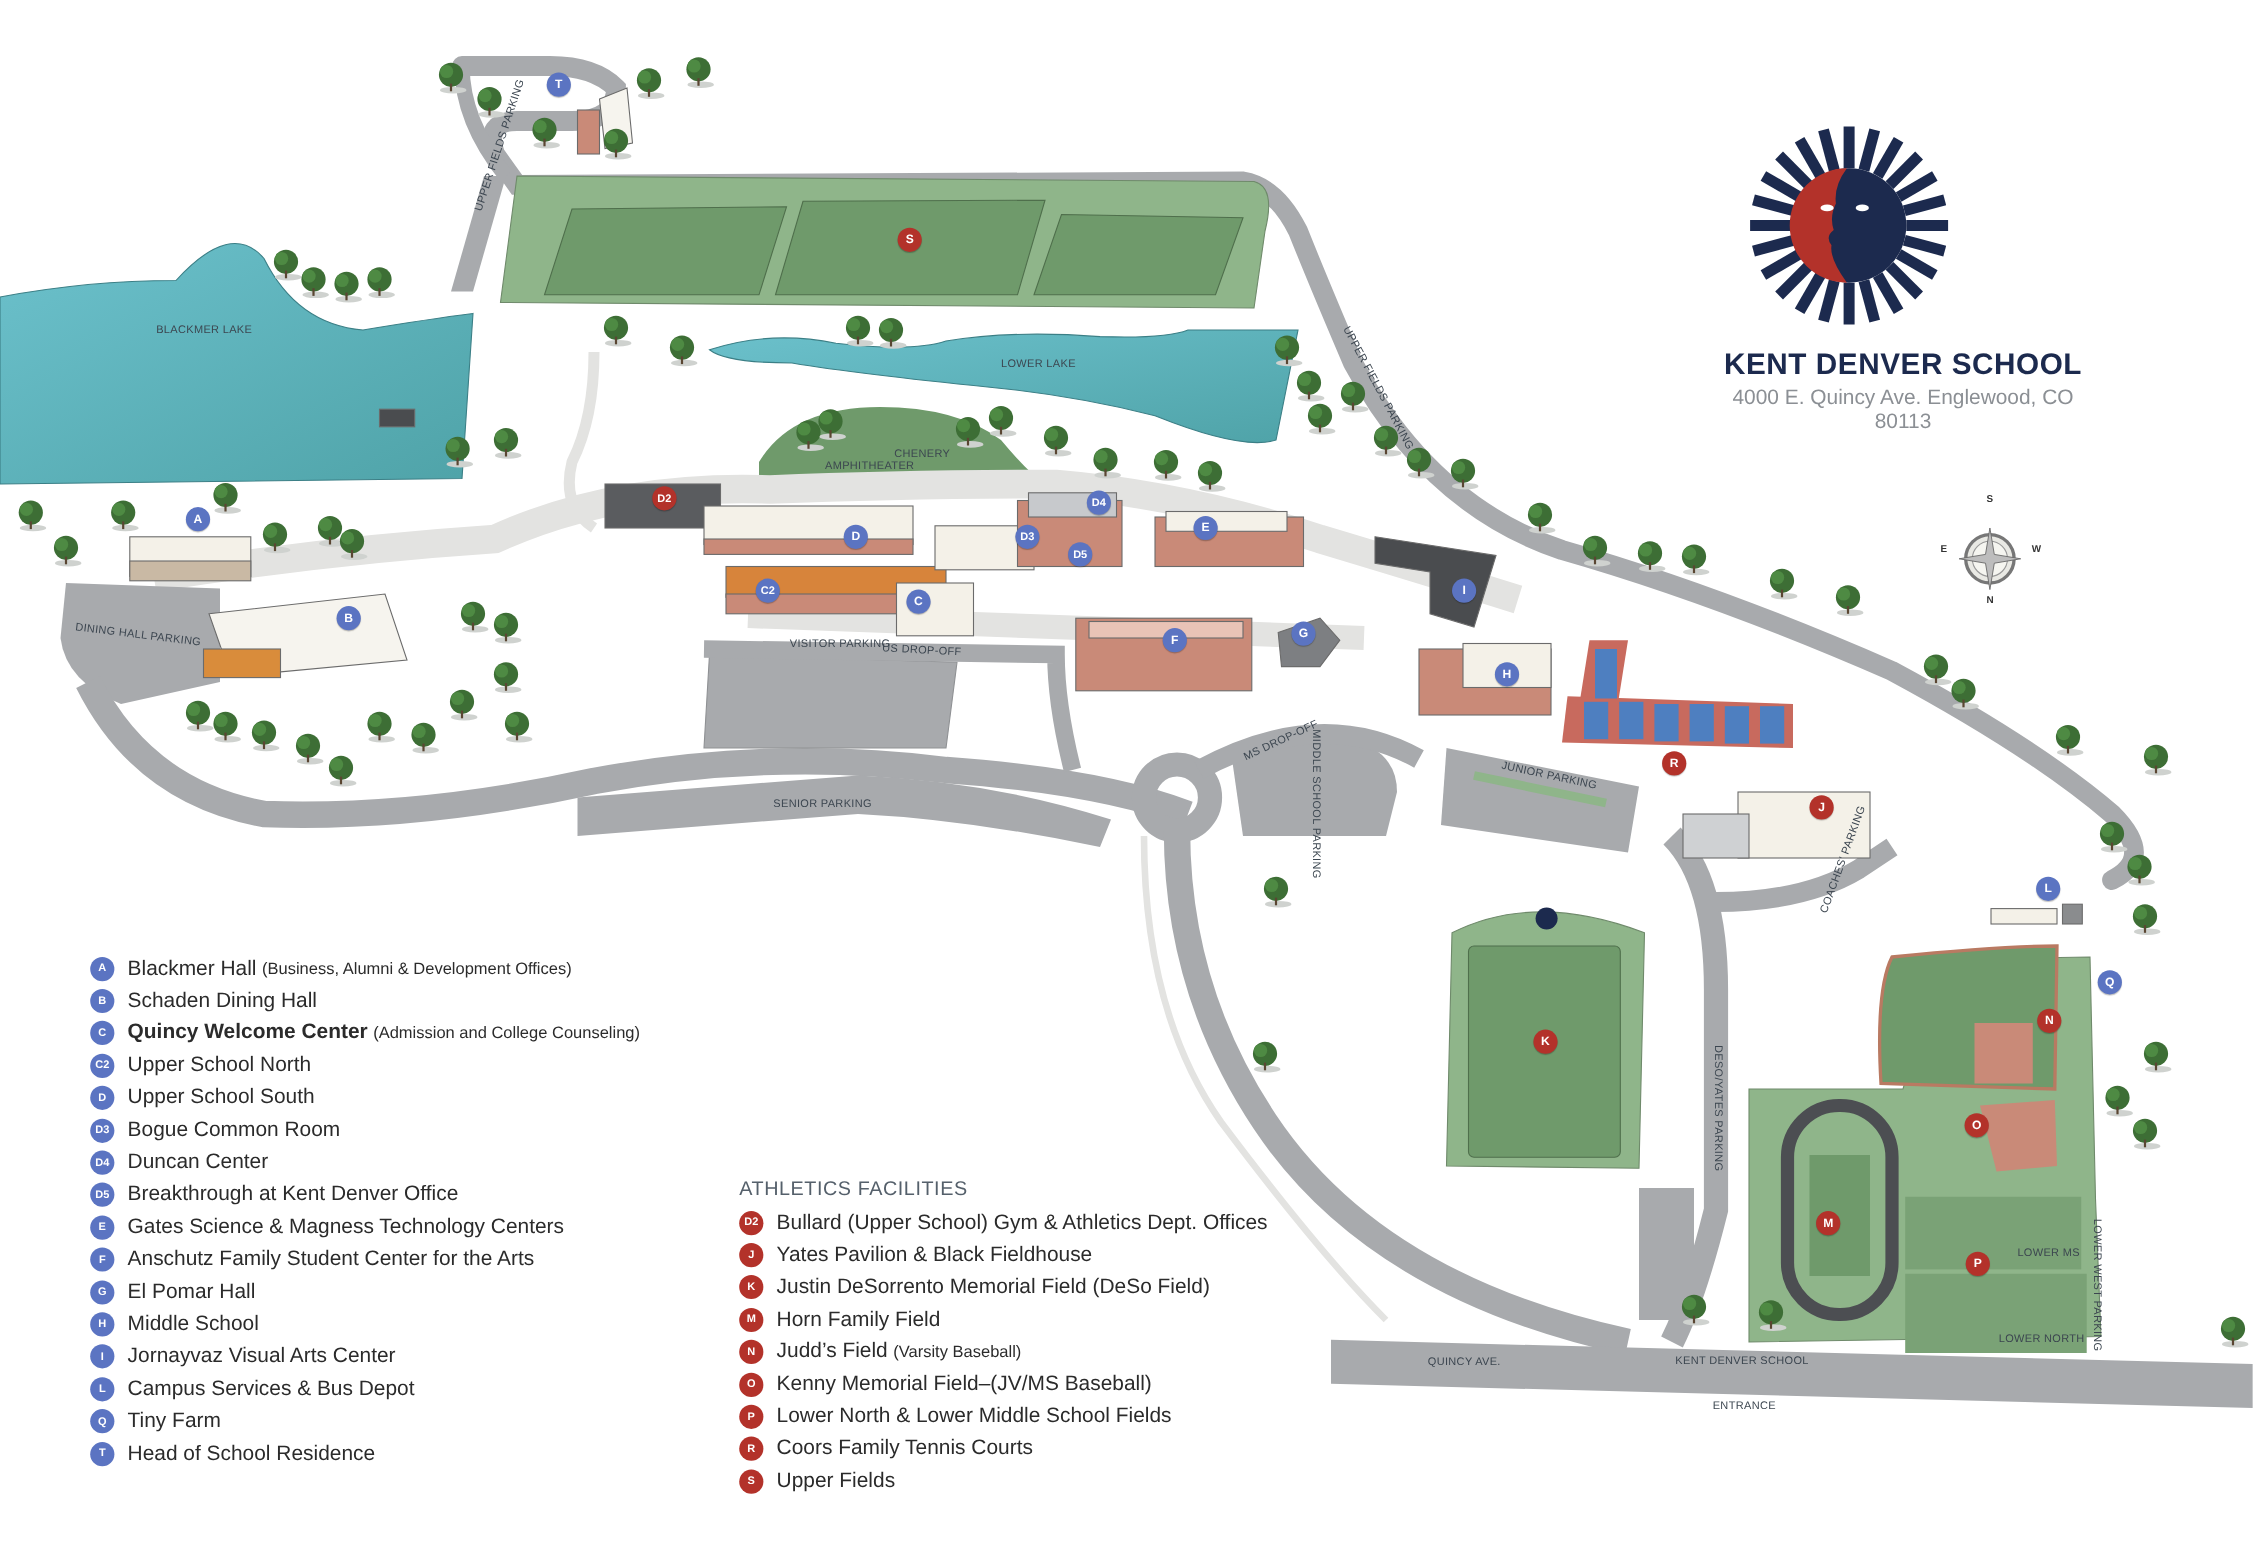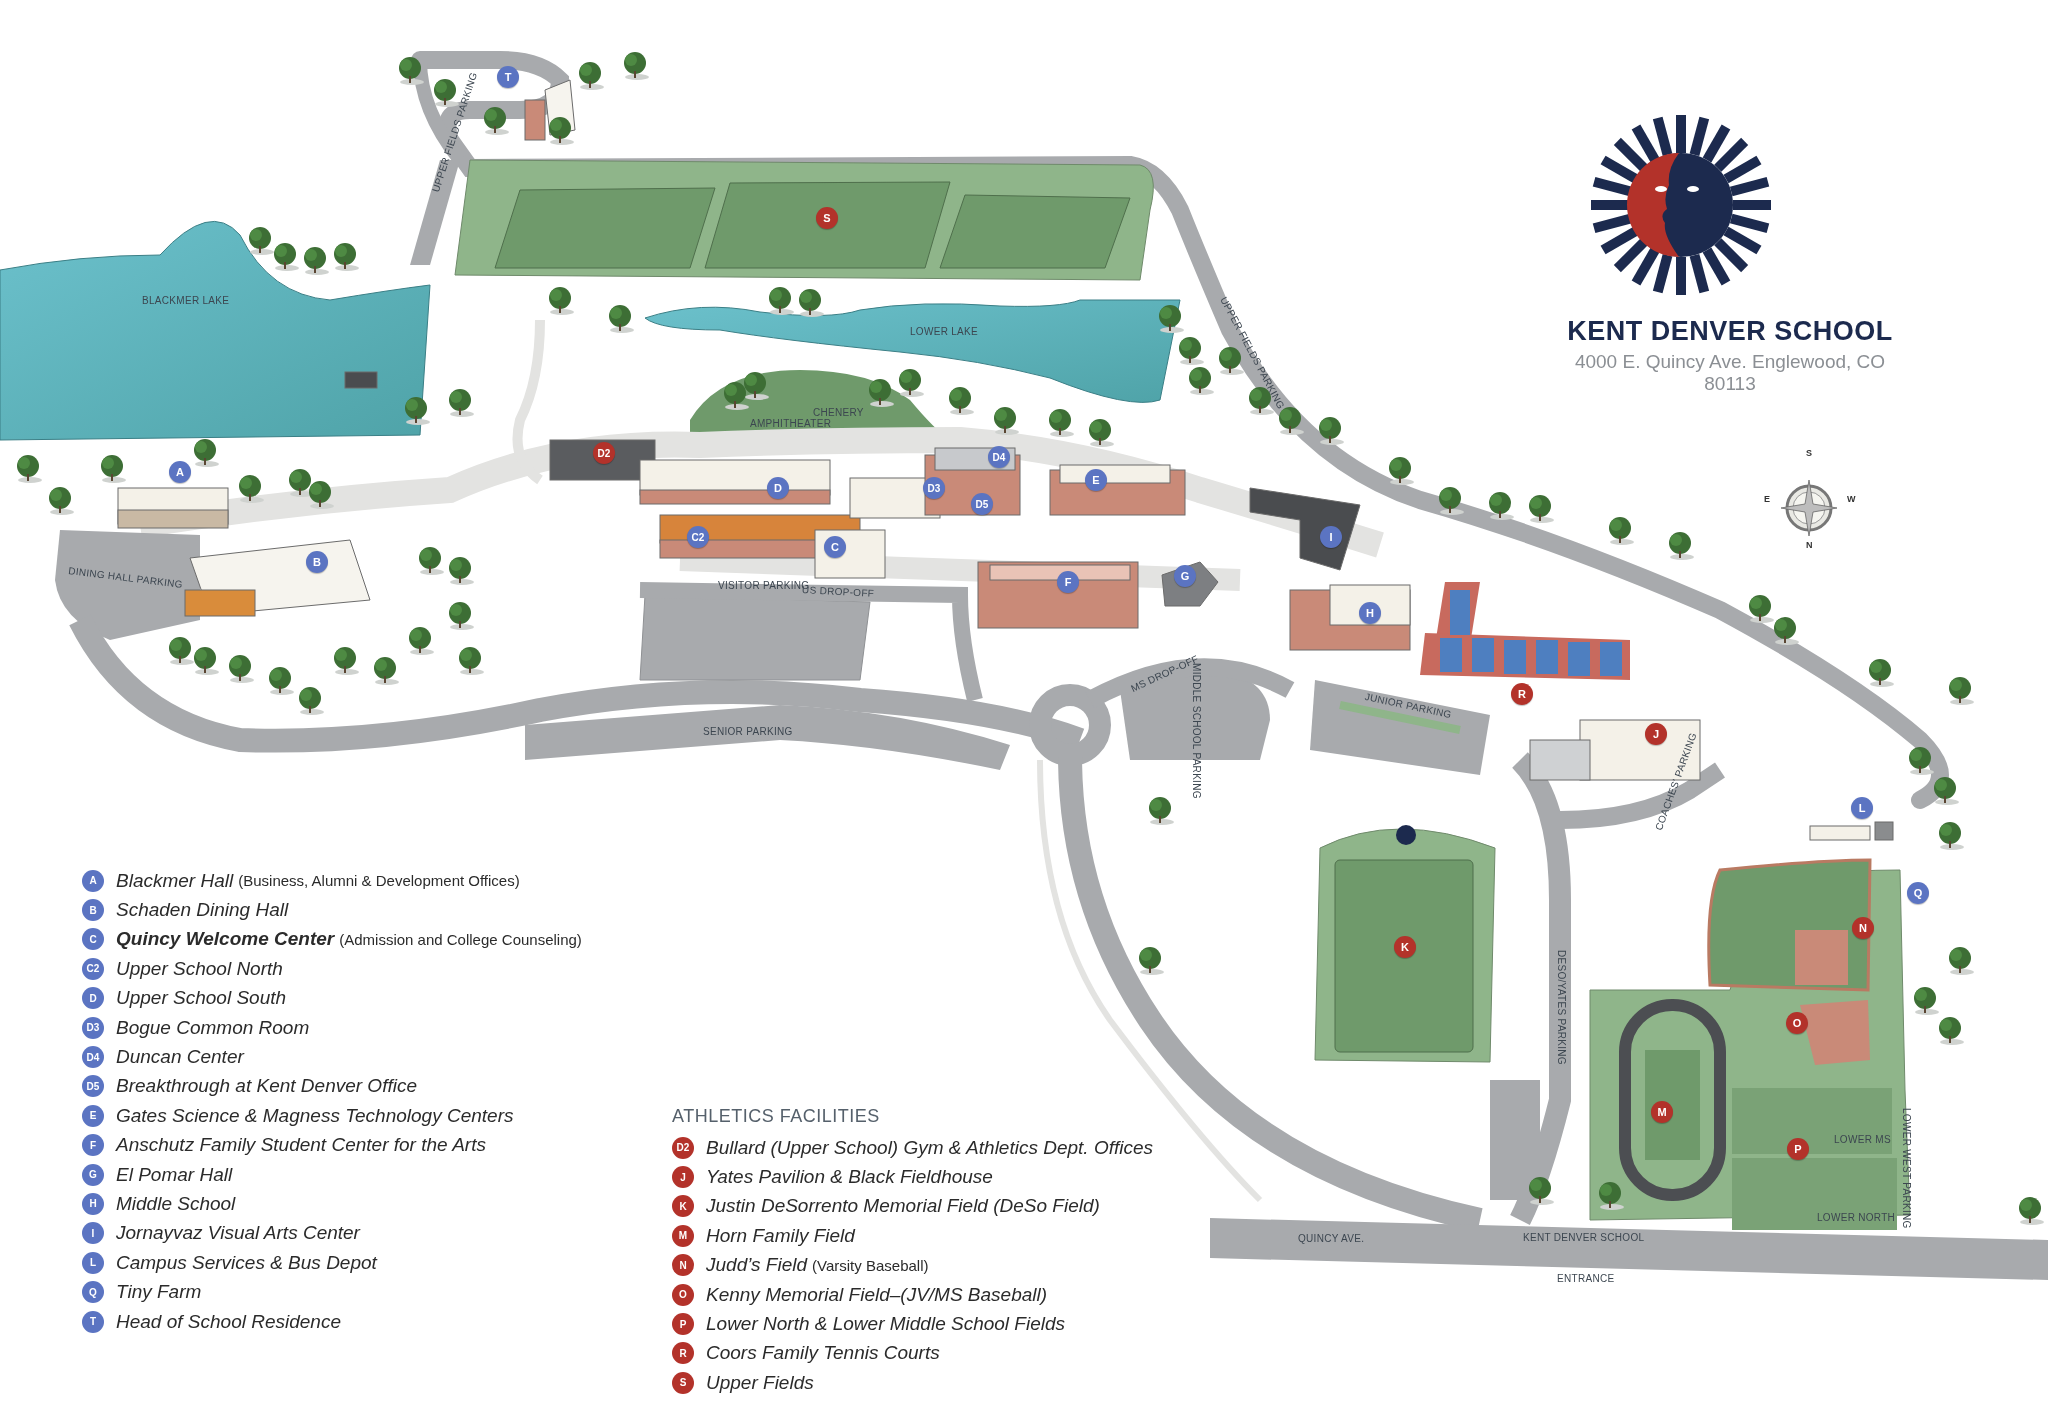--- a/index.html
+++ b/index.html
@@ -8,24 +8,24 @@
   .lbl{position:absolute;font-family:"Liberation Sans",sans-serif;color:#3c4650;font-size:10px;letter-spacing:0.3px;white-space:nowrap;text-transform:uppercase;}
   .pin{position:absolute;width:22px;height:22px;border-radius:50%;color:#fff;font-size:11px;font-weight:bold;display:flex;align-items:center;justify-content:center;font-family:"Liberation Sans",sans-serif;box-shadow:0 1px 1px rgba(0,0,0,0.25);}
   .pin.blue{background:#5b74c2;}
   .pin.red{background:#b3322a;}
   .brand{position:absolute;left:1550px;top:316px;width:360px;text-align:center;}
   .brand-name{font-size:27px;font-weight:bold;color:#1c2a4e;letter-spacing:0.5px;}
   .brand-addr{font-size:19px;color:#8b8f94;margin-top:4px;}
   .legend{position:absolute;}
   .legend-item{display:flex;align-items:center;height:29.4px;}
   .legend-item .badge{width:22px;height:22px;border-radius:50%;color:#fff;font-size:10px;font-weight:bold;display:flex;align-items:center;justify-content:center;margin-right:12px;flex:0 0 22px;}
-  .legend-item .name{font-size:19px;color:#2b2b2b;font-style:italic;}
+  .legend-item .name{font-size:19px;color:#2b2b2b;}
   .legend-item .sub{font-size:15px;color:#2b2b2b;margin-left:5px;}
   .legend-item .name.bold{font-weight:bold;}
-  .legend-title{font-size:18px;color:#55606b;letter-spacing:0.5px;margin-bottom:6px;text-transform:uppercase;margin-top:36px;}
+  .legend-title{font-size:18px;color:#55606b;letter-spacing:0.5px;margin-bottom:6px;text-transform:uppercase;}
   .compass-l{position:absolute;font-size:9px;font-weight:bold;color:#333;}
 </style>
 </head>
 <body>
 
 <svg id="map" viewBox="0 0 2048 1404" xmlns="http://www.w3.org/2000/svg">
   <defs>
     <linearGradient id="lakeG" x1="0" y1="0" x2="1" y2="1">
       <stop offset="0" stop-color="#6cc1cc"></stop>
       <stop offset="1" stop-color="#4fa3a8"></stop>

